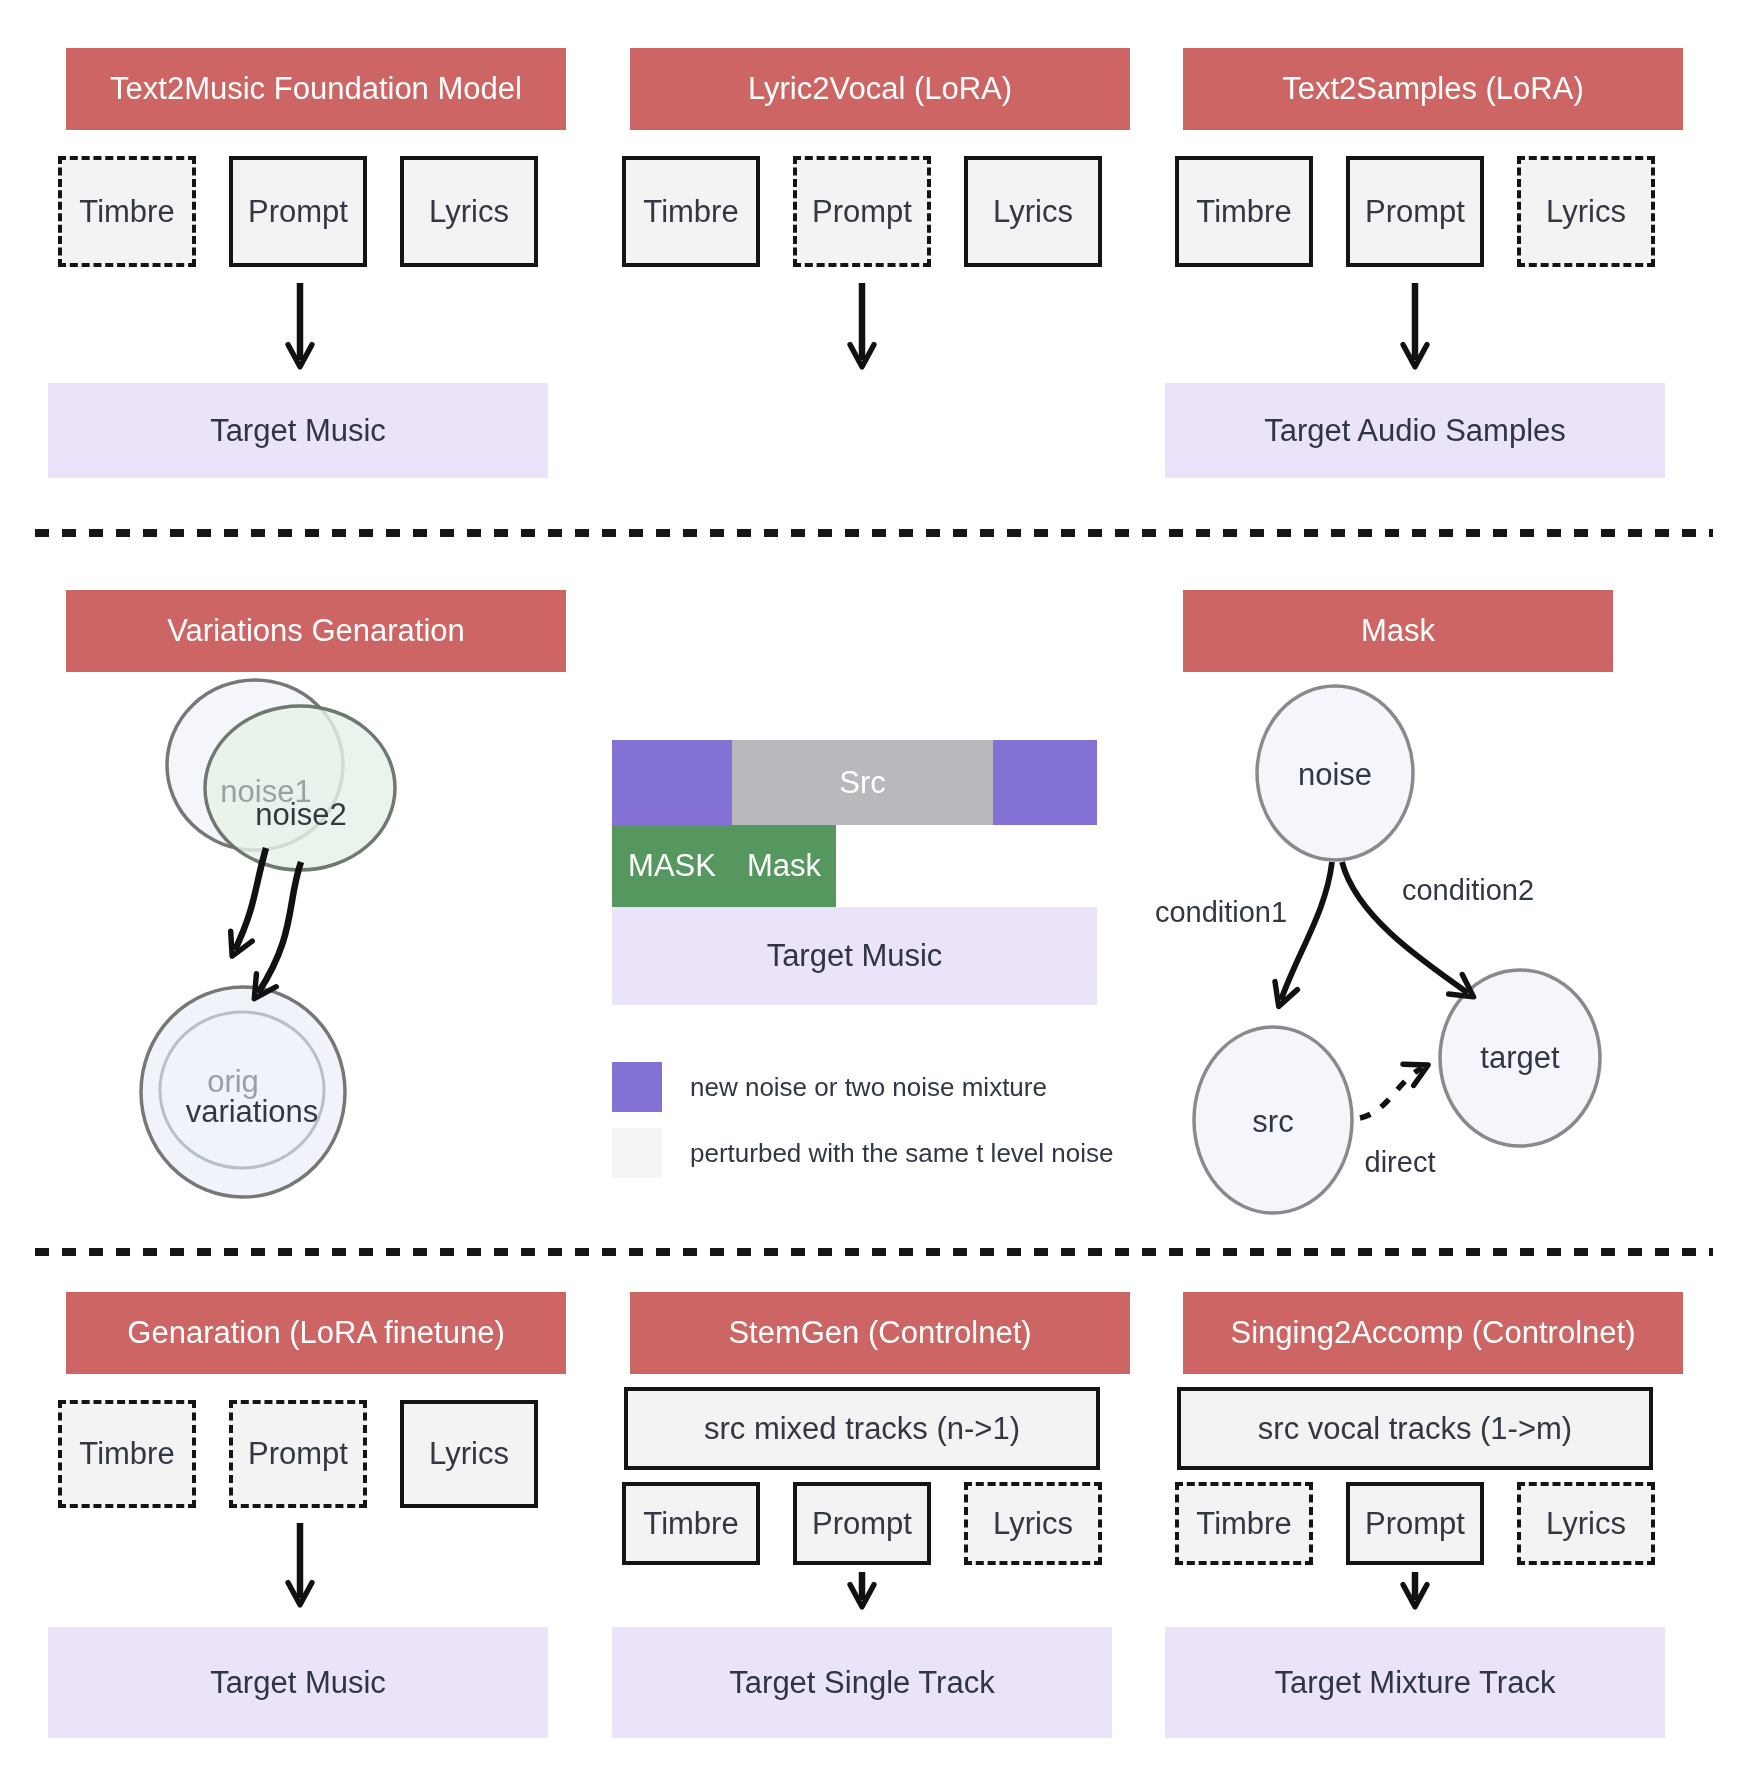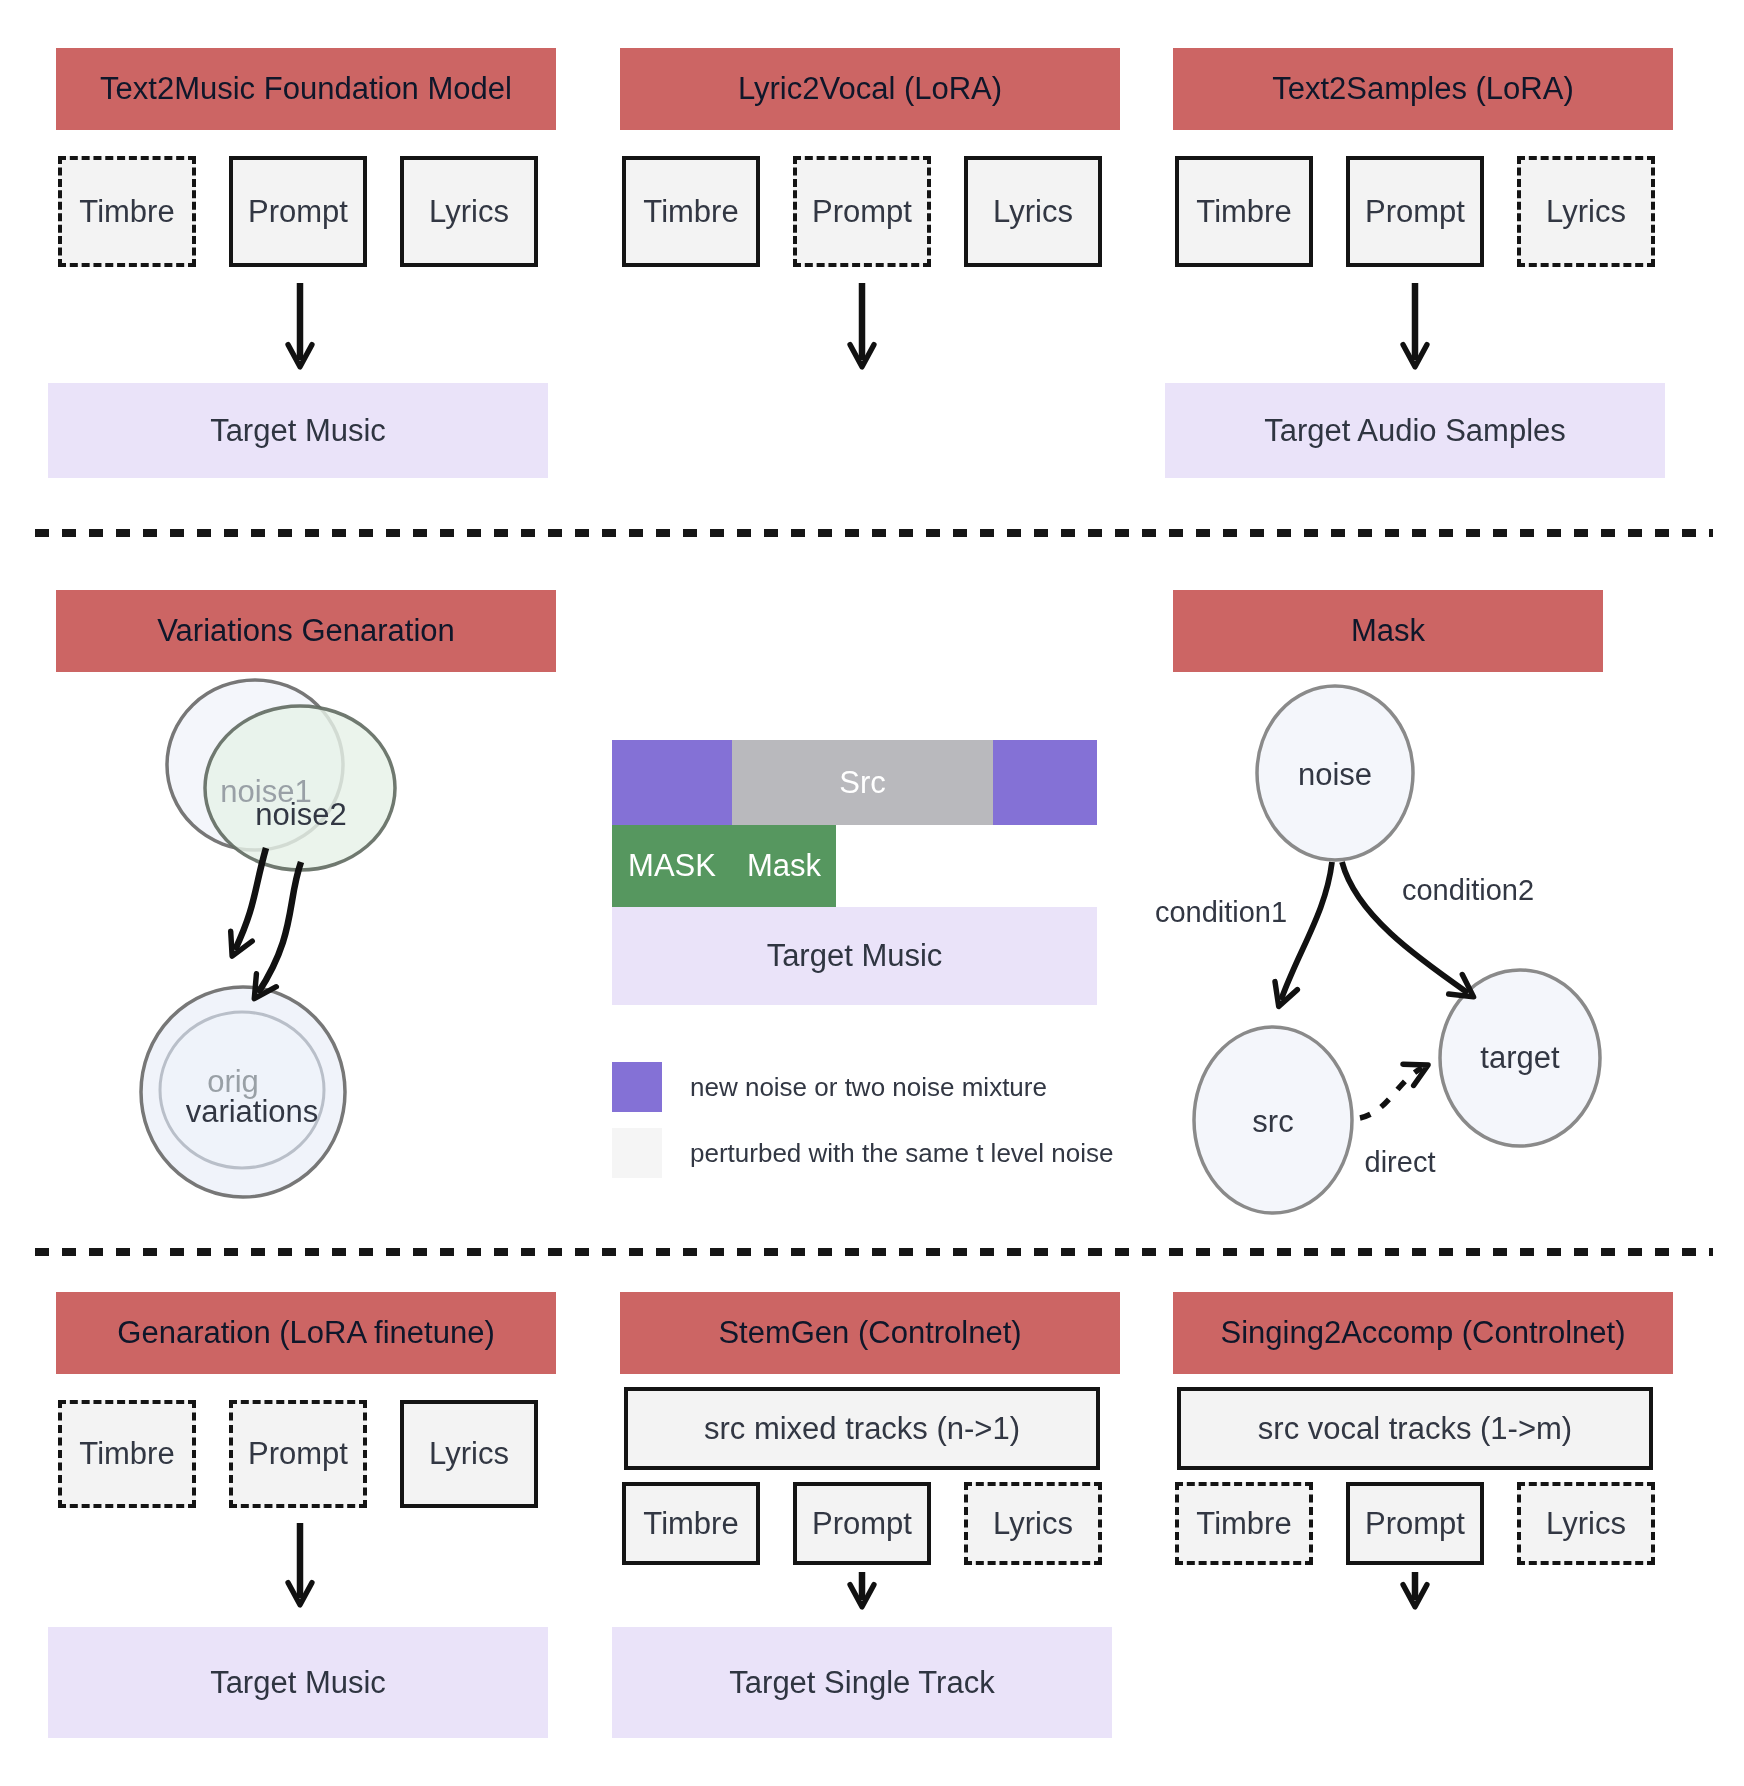--- a/index.html
+++ b/index.html
@@ -3,22 +3,22 @@
 <meta charset="utf-8">
 <style>
   html,body{margin:0;padding:0;background:#fff;}
   .canvas{
     position:relative;width:1744px;height:1786px;background:#ffffff;overflow:hidden;
     font-family:"Liberation Sans","DejaVu Sans",sans-serif;color:#323743;
   }
   .divider{position:absolute;left:35px;width:1678px;height:8px;
     background:repeating-linear-gradient(90deg,#161616 0 14px,transparent 14px 27px);}
   .panel{position:absolute;width:500px;}
-  .hdr{position:absolute;left:8px;top:0;width:100%;height:82px;background:#cc6564;
-    color:#0f172a;font-size:31px;display:flex;align-items:center;justify-content:center;}
+  .hdr{position:absolute;left:18px;top:0;width:100%;height:82px;background:#cc6564;
+    color:#ffffff;font-size:31px;display:flex;align-items:center;justify-content:center;}
   .input-row{position:absolute;left:10px;right:10px;display:flex;justify-content:space-between;}
   .ibox{width:138px;box-sizing:border-box;background:#f3f3f3;border:4px solid #141414;
     display:flex;align-items:center;justify-content:center;font-size:31px;}
   .ibox.dashed{border-style:dashed;}
   .widebox{position:absolute;left:12px;right:12px;height:83px;box-sizing:border-box;
     background:#f3f3f3;border:4px solid #141414;display:flex;align-items:center;justify-content:center;font-size:31px;}
   .target{position:absolute;left:0;width:100%;background:#eae3f9;
     display:flex;align-items:center;justify-content:center;font-size:31px;color:#2f3541;}
   .bar{position:absolute;left:0;top:150px;width:485px;}
   .bar-row{display:flex;width:100%;}
@@ -127,20 +127,21 @@
   </div>
 
   <div class="panel" style="left:1165px;top:1292px;height:446px">
     <div class="hdr">Singing2Accomp (Controlnet)</div>
     <div class="widebox" style="top:95px">src vocal tracks (1-&gt;m)</div>
     <div class="input-row" style="top:190px;height:83px">
       <div class="ibox dashed">Timbre</div>
       <div class="ibox">Prompt</div>
       <div class="ibox dashed">Lyrics</div>
     </div>
+    <div class="target" style="top:335px;height:111px">Target Mixture Track</div>
   </div>
 
   <svg class="diagram-svg" width="1744" height="1786" viewBox="0 0 1744 1786">
     <defs>
       <marker id="ah" viewBox="0 0 20 20" markerWidth="34" markerHeight="34" refX="12" refY="10" orient="auto" markerUnits="userSpaceOnUse">
         <path d="M3,3 L16,10 L3,17" fill="none" stroke="#111" stroke-width="3.2" stroke-linecap="round" stroke-linejoin="round"></path>
       </marker>
     </defs>
 
     <line x1="300" y1="283" x2="300" y2="360" stroke="#111" stroke-width="6.5" marker-end="url(#ah)"></line>

